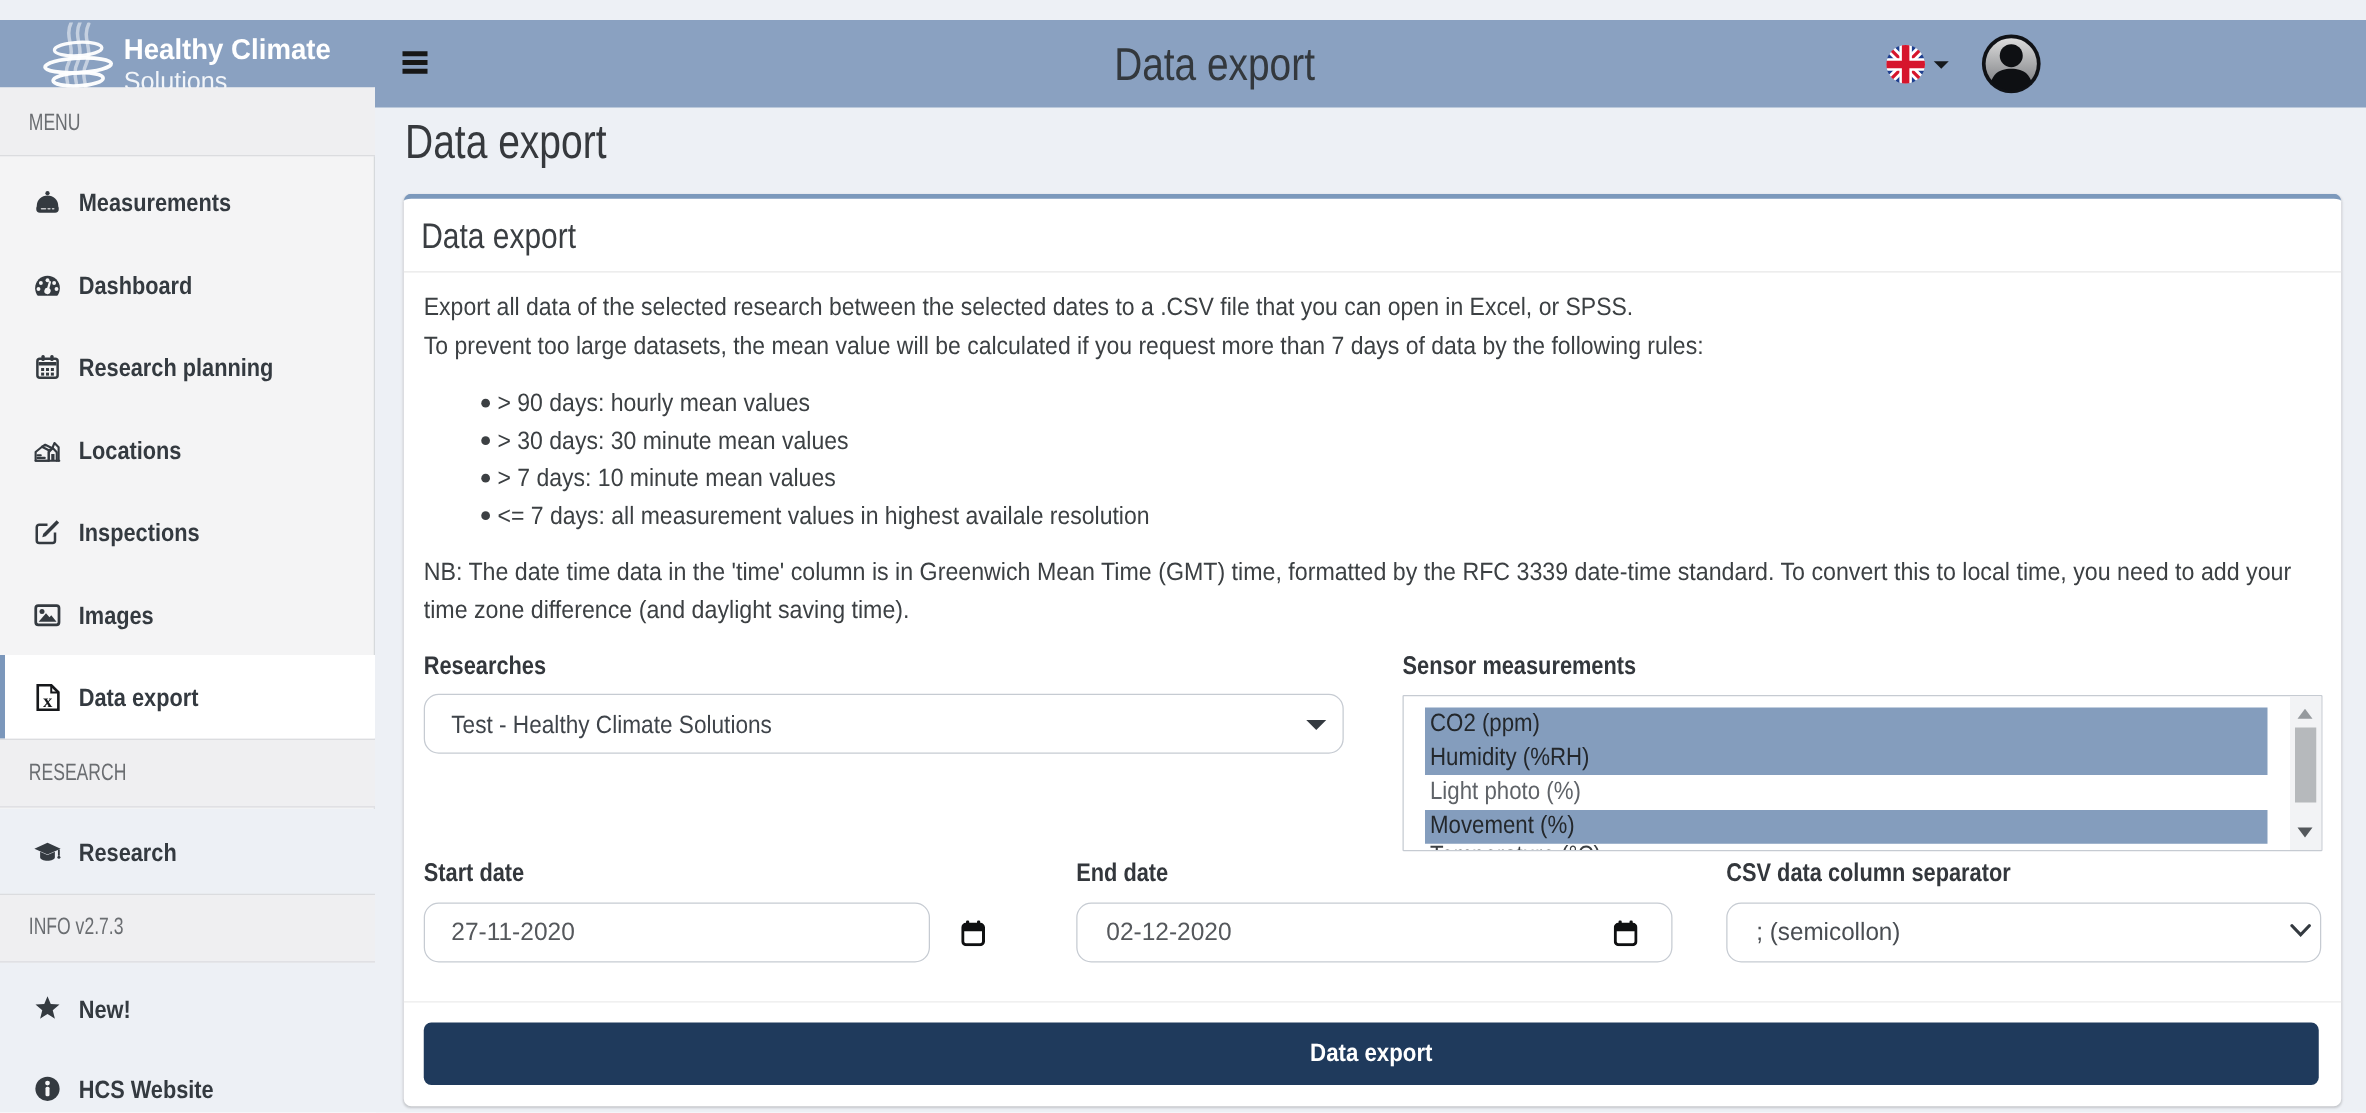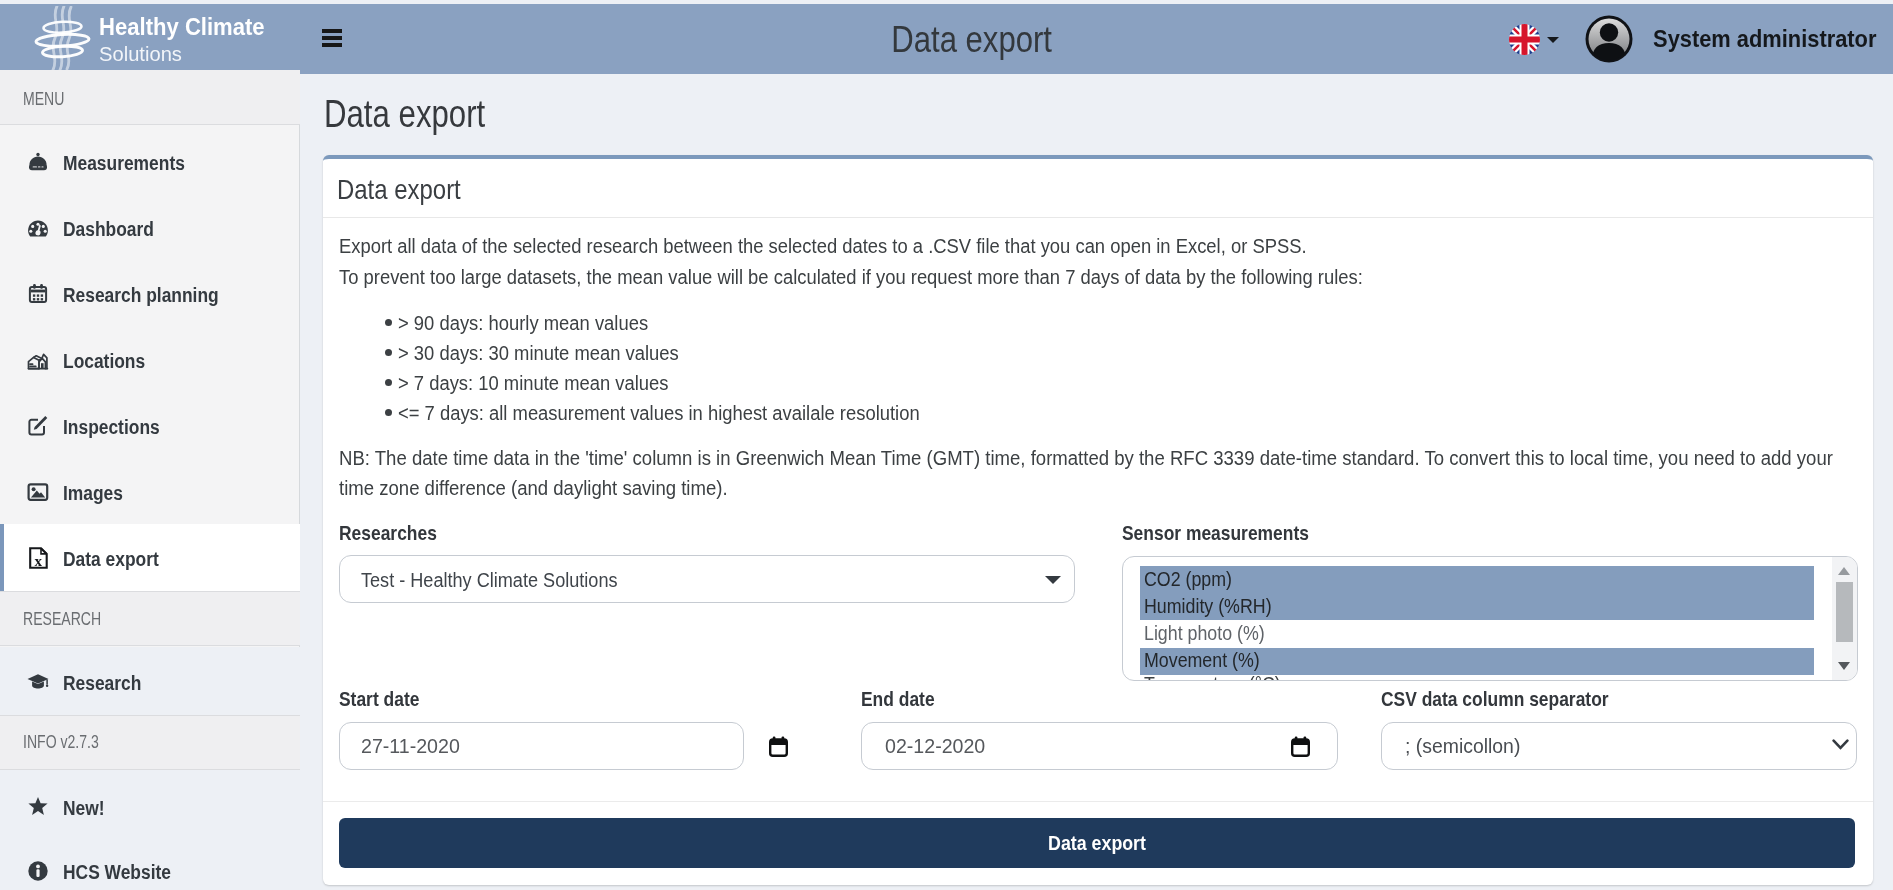--- a/index.html
+++ b/index.html
@@ -3,21 +3,21 @@
 <meta charset="utf-8">
 <style>
 *{margin:0;padding:0;box-sizing:border-box}
 html,body{width:1893px;height:890px;overflow:hidden}
 body{font-family:"Liberation Sans",sans-serif;background:#edf0f5}
 #app{position:relative;width:1893px;height:890px;overflow:hidden}
 .abs{position:absolute}
 .t{position:absolute;white-space:nowrap;font-family:"Liberation Sans",sans-serif;transform-origin:0 50%}
 .b{font-weight:bold}
 
-#hdr{position:absolute;left:0;top:4px;width:1893px;height:70px;background:#8aa1c1}
+#hdr{position:absolute;left:0;top:16px;width:1893px;height:70px;background:#8aa1c1}
 
 #sb{position:absolute;left:0;top:70px;width:300px;height:577px;background:#f4f4f5;border-right:1px solid #d6d9dc}
 .shead{position:absolute;left:0;width:300px;background:#efeff1;border-bottom:1px solid #dbdcdf;border-top:1px solid #dbdcdf}
 .slabel{color:#6a6d71;font-size:19px;transform:scaleX(.74);transform-origin:0 50%;position:absolute;left:23px;white-space:nowrap}
 .mitem{position:absolute;left:63px;font-weight:bold;font-size:20px;color:#343a40;transform:scaleX(.87);transform-origin:0 50%;white-space:nowrap}
 .micon{position:absolute;left:27px;width:22px;height:22px}
 
 #content{position:absolute;left:301px;top:70px;width:1592px;height:820px;background:#edf0f5}
 #card{position:absolute;left:22px;top:85px;width:1550px;height:730px;background:#fff;border-top:4px solid #7c99bc;border-radius:6px;box-shadow:0 1px 2px rgba(0,0,0,.18)}
 .inbox{position:absolute;border:1px solid #c6cbd2;border-radius:12px;background:#fff}
@@ -42,21 +42,21 @@
     <div class="t" style="left:16px;top:283.6px;font-size:20px;line-height:30.3px;color:#3c4043;transform:scaleX(.928)">NB: The date time data in the 'time' column is in Greenwich Mean Time (GMT) time, formatted by the RFC 3339 date-time standard. To convert this to local time, you need to add your<br>time zone difference (and daylight saving time).</div>
 
     <div class="t b" style="left:16px;top:358.9px;font-size:20.5px;line-height:30px;color:#33373c;transform:scaleX(.85)">Researches</div>
     <div class="t b" style="left:799px;top:358.9px;font-size:20.5px;line-height:30px;color:#33373c;transform:scaleX(.85)">Sensor measurements</div>
 
     <div class="inbox" style="left:16px;top:396px;width:736px;height:48.4px">
       <div class="t" style="left:21px;top:9px;font-size:20px;line-height:30px;color:#3f444a;transform:scaleX(.905)">Test - Healthy Climate Solutions</div>
       <div class="abs" style="left:705px;top:20px;width:0;height:0;border-left:8.5px solid transparent;border-right:8.5px solid transparent;border-top:8.5px solid #343a40"></div>
     </div>
 
-    <div class="inbox" style="left:799px;top:397px;width:736px;height:125px;overflow:hidden;border-radius:12px">
+    <div class="inbox" style="left:799px;top:397px;width:736px;height:125px;overflow:hidden;border-radius:1px">
       <div class="abs" style="left:17px;top:9.1px;width:674px;height:54.4px;background:#849dbd"></div>
       <div class="abs" style="left:17px;top:90.7px;width:674px;height:27.2px;background:#849dbd"></div>
       <div class="t" style="left:21px;top:8.7px;font-size:20px;line-height:27.2px;color:#23272b;transform:scaleX(.89)">CO2 (ppm)<br>Humidity (%RH)<br><span style="color:#5f6368">Light photo (%)</span><br>Movement (%)</div>
       <div class="t" style="left:21px;top:114px;font-size:20px;line-height:27.2px;color:#3c4043;transform:scaleX(.89)">Temperature (°C)</div>
       <div class="abs" style="left:708.5px;top:0;width:26px;height:123px;background:#f2f3f5">
         <div class="abs" style="left:6.5px;top:10px;width:0;height:0;border-left:6.5px solid transparent;border-right:6.5px solid transparent;border-bottom:8px solid #969a9e"></div>
         <div class="abs" style="left:4.5px;top:25px;width:17px;height:60px;background:#b6b9bc"></div>
         <div class="abs" style="left:6.5px;top:105px;width:0;height:0;border-left:6.5px solid transparent;border-right:6.5px solid transparent;border-top:8px solid #54585c"></div>
       </div>
     </div>
@@ -149,23 +149,20 @@
             <stop offset="1" stop-color="#77797d"></stop>
       </linearGradient>
     </defs>
     <circle cx="24" cy="24" r="23.5" fill="#101216"></circle>
     <circle cx="24" cy="24" r="20.5" fill="url(#ag)"></circle>
     <g clip-path="url(#ac)" fill="#0e1013">
       <circle cx="24" cy="17.5" r="9.2"></circle>
       <path d="M6.5,48 C6.5,33.5 13,28 24,28 C35,28 41.5,33.5 41.5,48 Z"></path>
     </g>
   </svg>
-  <div class="abs" style="left:1500px;top:20px;width:376px;text-align:right">
-    <span class="b" style="display:inline-block;transform:scaleX(.91);transform-origin:100% 50%;font-size:24px;line-height:30px;color:#15181c;white-space:nowrap">System administrator</span>
-  </div>
 </div>
 <div id="sb">
   <div class="shead" style="top:0;height:55px;border-top:none"></div>
   <div class="slabel" style="top:17px;line-height:24px">MENU</div>
   <div class="abs" style="left:0;top:454px;width:300px;height:67px;background:#fff;border-left:4px solid #7b97bb"></div>
   <div class="shead" style="top:521px;height:55px"></div>
   <div class="slabel" style="top:537px;line-height:24px">RESEARCH</div>
   <div class="shead" style="top:645px;height:55px"></div>
   <div class="slabel" style="top:660px;line-height:24px">INFO v2.7.3</div>
 

